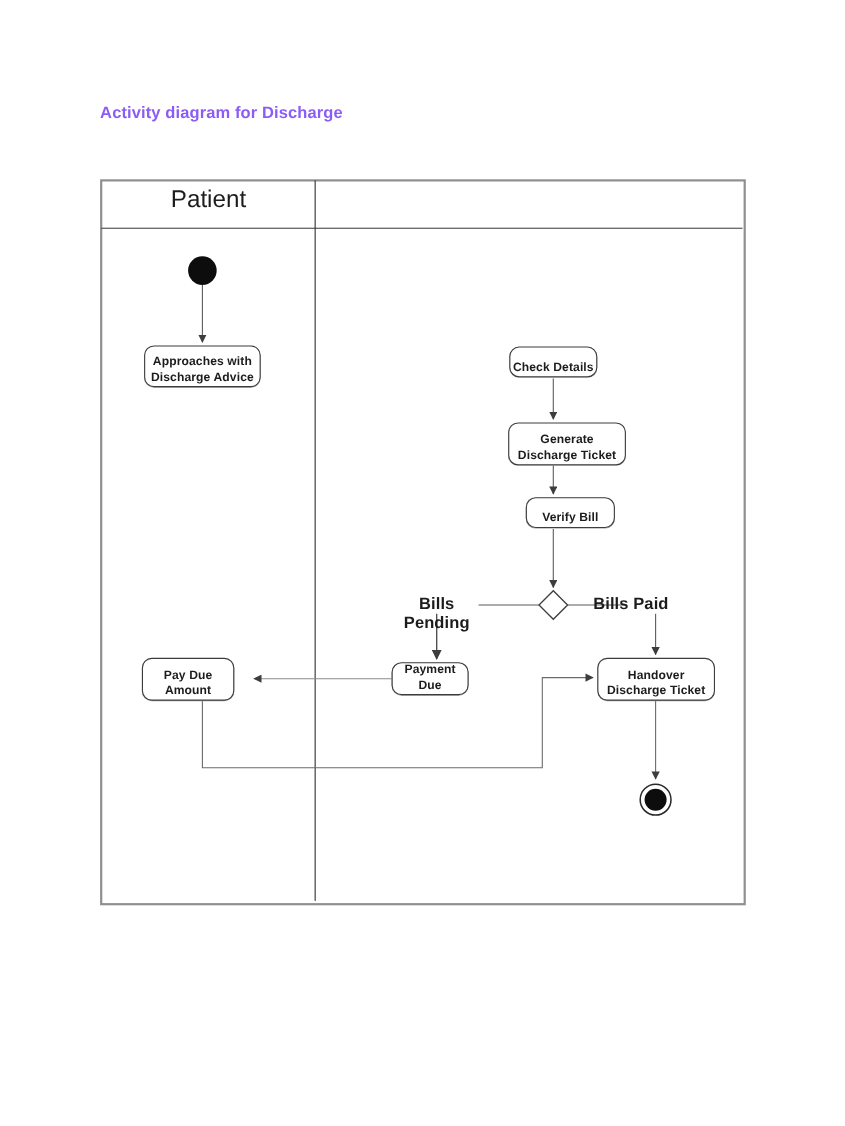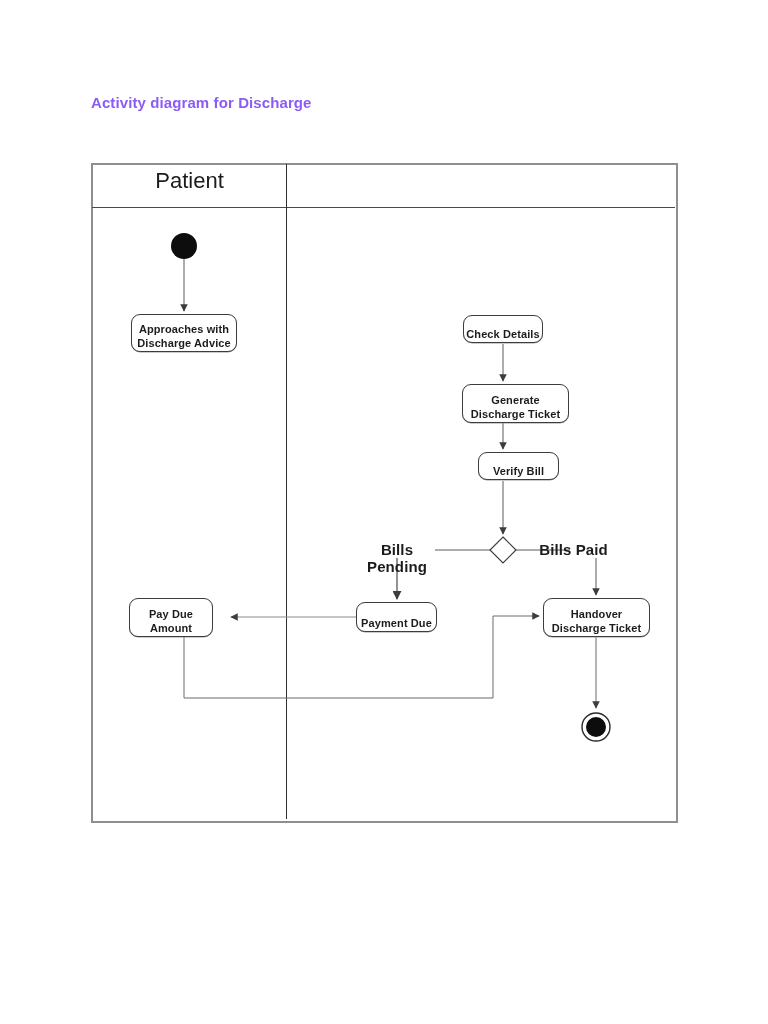--- a/index.html
+++ b/index.html
@@ -37,21 +37,21 @@
     border:1.2px solid #3d3d3d; border-radius:9px;
     display:flex; align-items:flex-end; justify-content:center;
     text-align:center; font-size:11px; font-weight:600; color:#1c1c1c;
     line-height:1.32; white-space:pre-line; letter-spacing:0.1px;
     box-shadow:0 0.5px 0 #9a9a9a;
   }
   .node.approaches { left:131px; top:314px; width:106px; height:38px; }
   .node.check      { left:463px; top:315px; width:80px;  height:28px; }
   .node.generate   { left:462px; top:384px; width:107px; height:39px; }
   .node.verify     { left:462px; top:452px; width:81px;  height:28px;margin-left:16px; }
-  .node.payment    { left:356px; top:602px; width:81px;  height:30px; }
+  .node.payment    { left:356px; top:602px; width:70px;  height:30px; }
   .node.paydue     { left:129px; top:598px; width:84px;  height:39px; }
   .node.handover   { left:543px; top:598px; width:107px; height:39px; }
   
   .branch-label {
     position:absolute; font-size:15px; font-weight:600; color:#1c1c1c;
     text-align:center; letter-spacing:0.1px;
   }
   .branch-label.pending { left:357px; top:541px; width:80px; }
   .branch-label.paid    { left:536px; top:541px; width:75px; }
 </style>

